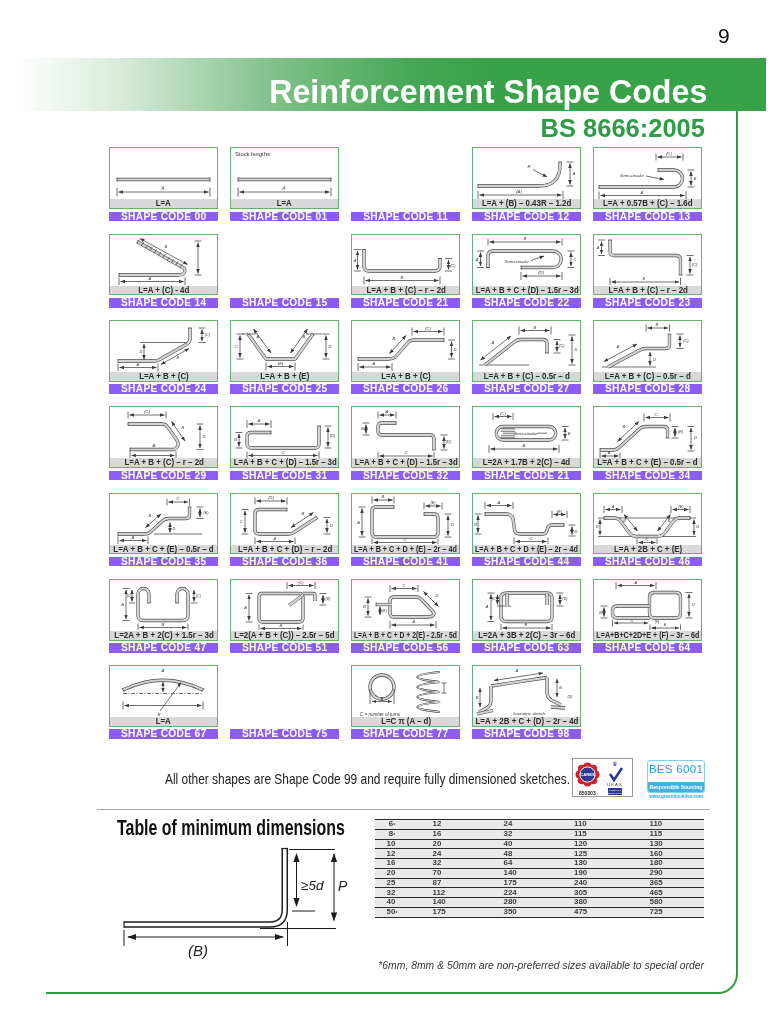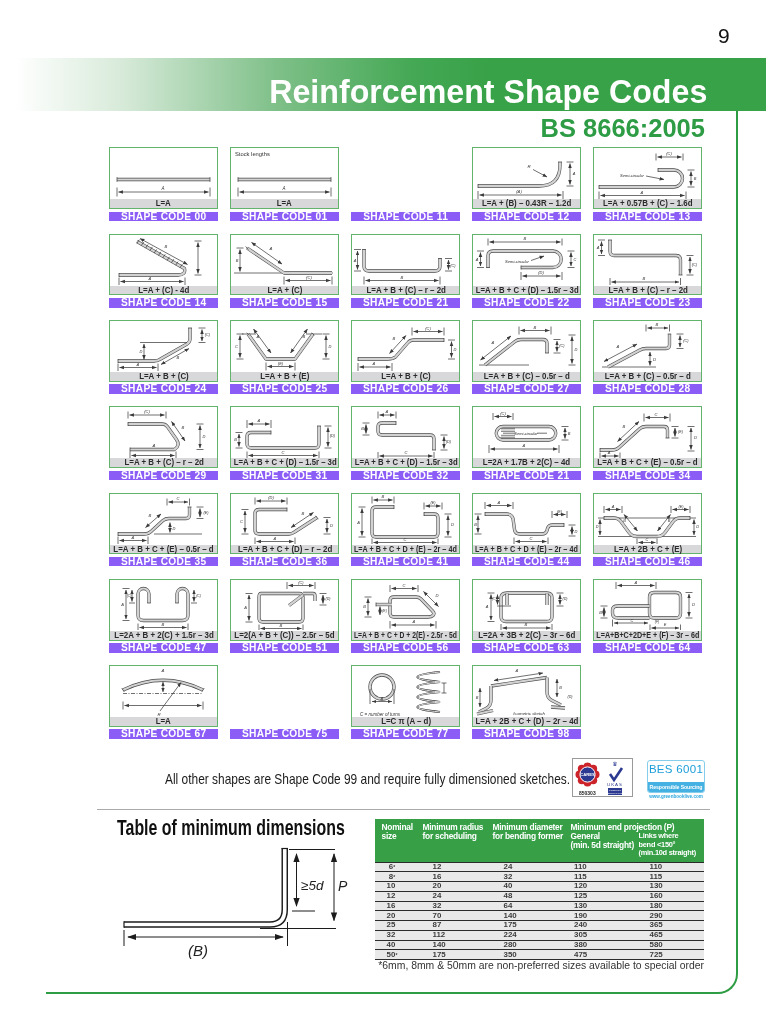--- a/index.html
+++ b/index.html
@@ -35,21 +35,21 @@
 .mintab{position:absolute;left:374.5px;top:819px;width:329px}
 .mintab .hd{position:relative;width:329px;height:42.5px;background:#37a047;color:#fff;font-weight:bold;font-size:8.4px;line-height:8.6px;letter-spacing:-0.25px}
 .mintab .hd div{position:absolute;white-space:pre-line}
 .trow{position:relative;width:329px;height:9.75px;background:#e9e9e9;border-top:1px solid #2b2b2b;
  font-weight:bold;font-size:7.9px;color:#3c3c3c;line-height:8.8px}
 .trow span{position:absolute;top:0.4px}
 .trow .c1{left:0;width:33px;text-align:center}
 .trow .c2{left:58px}.trow .c3{left:129px}.trow .c4{left:199.5px}.trow .c5{left:275px}
 .sup{font-size:5px;vertical-align:super}
 .tbot{position:relative;width:329px;height:0;border-top:1px solid #2b2b2b}
-.foot{position:absolute;right:64px;top:959.5px;white-space:nowrap;text-align:right;font-size:10.4px;color:#333}
+.foot{position:absolute;right:64px;top:959.5px;white-space:nowrap;text-align:right;font-style:italic;font-size:10.4px;color:#333}
 </style></head>
 <body>
 <svg width="1" height="1" style="position:absolute;left:0;top:0">
     <defs>
 <marker id="ah" viewBox="0 0 10 10" refX="9.5" refY="5" markerWidth="6.5" markerHeight="6.5" orient="auto-start-reverse">
         <path d="M0 1.2 L10 5 L0 8.8 z" fill="#3a3a3a"></path>
       </marker>
 </defs>
   </svg>
 <div class="pgnum">9</div>
@@ -177,40 +177,20 @@
         <line class="dm" x1="84.5" y1="6" x2="91.5" y2="6"></line>
         <line class="dm" x1="84.5" y1="40" x2="91.5" y2="40"></line>
       </svg>
 <div class="frm">
         <span style="transform:scaleX(0.920)">L=A + (C) - 4d</span>
       </div>
     </div>
 <div class="scb">SHAPE CODE 14</div>
 </div>
 <div class="cell" style="left:230.4px;top:233.6px">
-<div class="box">
-      <svg viewBox="0 0 106 50" width="106" height="50" style="position:absolute;left:0;top:0.5px">
-        <line class="dm" x1="3" y1="38" x2="102" y2="38"></line>
-        <path class="bo" d="M16 13 L53 38 H101"></path>
-        <path class="bi" d="M16 13 L53 38 H101"></path>
-        <line class="dm" x1="14.7" y1="11.5" x2="17.3" y2="14.5"></line>
-        <line class="dm" x1="20.5" y1="7.5" x2="51" y2="29" marker-start="url(#ah)" marker-end="url(#ah)"></line>
-        <text class="lb" x="40" y="15" font-size="4.4" text-anchor="middle" font-style="italic">A</text>
-        <line class="dm" x1="9" y1="14.5" x2="9" y2="36.5" marker-start="url(#ah)" marker-end="url(#ah)"></line>
-        <line class="dm" x1="5.5" y1="13" x2="12.5" y2="13"></line>
-        <text class="lb" x="6" y="27" font-size="4" text-anchor="middle" font-style="italic">B</text>
-        <line class="dm" x1="54.5" y1="45.5" x2="99.5" y2="45.5" marker-start="url(#ah)" marker-end="url(#ah)"></line>
-        <line class="dm" x1="53" y1="41.5" x2="53" y2="49.5"></line>
-        <line class="dm" x1="101" y1="41.5" x2="101" y2="49.5"></line>
-        <text class="lb" x="78" y="43.8" font-size="4.2" text-anchor="middle" font-style="italic">(C)</text>
-      </svg>
-<div class="frm">
-        <span style="transform:scaleX(0.920)">L=A + (C)</span>
-      </div>
-    </div>
 <div class="scb">SHAPE CODE 15</div>
 </div>
 <div class="cell" style="left:351.4px;top:233.6px">
 <div class="box">
       <svg viewBox="0 0 106 50" width="106" height="50" style="position:absolute;left:0;top:0.5px">
         <path class="bo" d="M12 14.5 V31 Q12 36 17 36 H83 Q88 36 88 31 V23.5"></path>
         <path class="bi" d="M12 14.5 V31 Q12 36 17 36 H83 Q88 36 88 31 V23.5"></path>
         <line class="dm" x1="10" y1="14.5" x2="14" y2="14.5"></line>
         <line class="dm" x1="86" y1="23.5" x2="90" y2="23.5"></line>
         <line class="dm" x1="5.5" y1="16" x2="5.5" y2="34.5" marker-start="url(#ah)" marker-end="url(#ah)"></line>
@@ -1035,34 +1015,20 @@
 <defs>
       <marker id="ah2" viewBox="0 0 10 10" refX="9" refY="5" markerWidth="9" markerHeight="9" orient="auto-start-reverse">
         <path d="M0 1.5 L10 5 L0 8.5 z" fill="#1c1c1c"></path>
       </marker>
     </defs>
 <text x="191" y="50" font-size="13.5" font-style="italic" fill="#222">≥5d</text>
 <text x="228" y="51" font-size="14" font-style="italic" fill="#222">P</text>
 <text x="88" y="116" font-size="15" font-style="italic" fill="#222" text-anchor="middle">(B)</text>
 </svg>
 <div class="mintab">
-<div class="hd">
-<div style="left:7px;top:4px">Nominal
-size</div>
-<div style="left:48px;top:4px">Minimum radius
-for scheduling</div>
-<div style="left:118px;top:4px">Minimum diameter
-for bending former</div>
-<div style="left:196px;top:4px">Minimum end projection (P)</div>
-<div style="left:196px;top:13px">General
-(min. 5d straight)</div>
-<div style="left:264px;top:13px;font-size:7.4px">Links where
-bend &lt;150°
-(min.10d straight)</div>
-</div>
 <div class="trow">
       <span class="c1">6<span class="sup">*</span></span>
       <span class="c2">12</span>
       <span class="c3">24</span>
       <span class="c4">110</span>
       <span class="c5">110</span>
     </div>
 <div class="trow">
       <span class="c1">8<span class="sup">*</span></span>
       <span class="c2">16</span>

